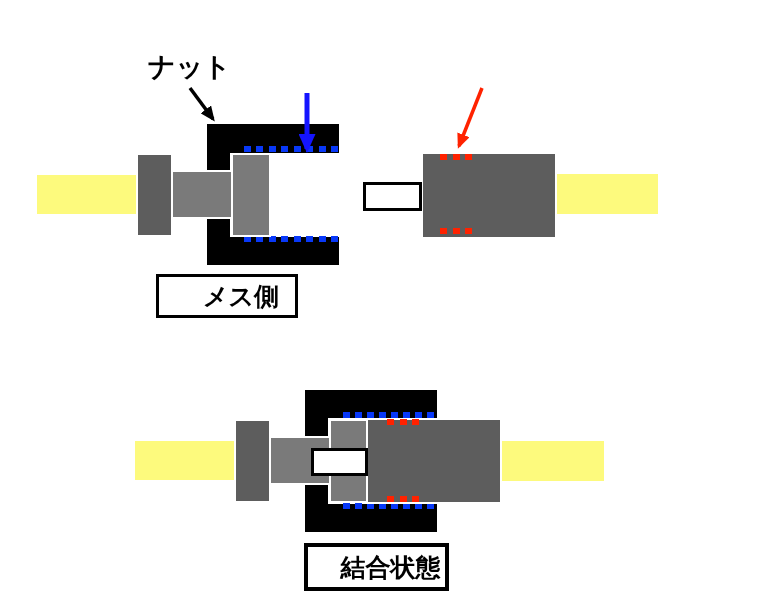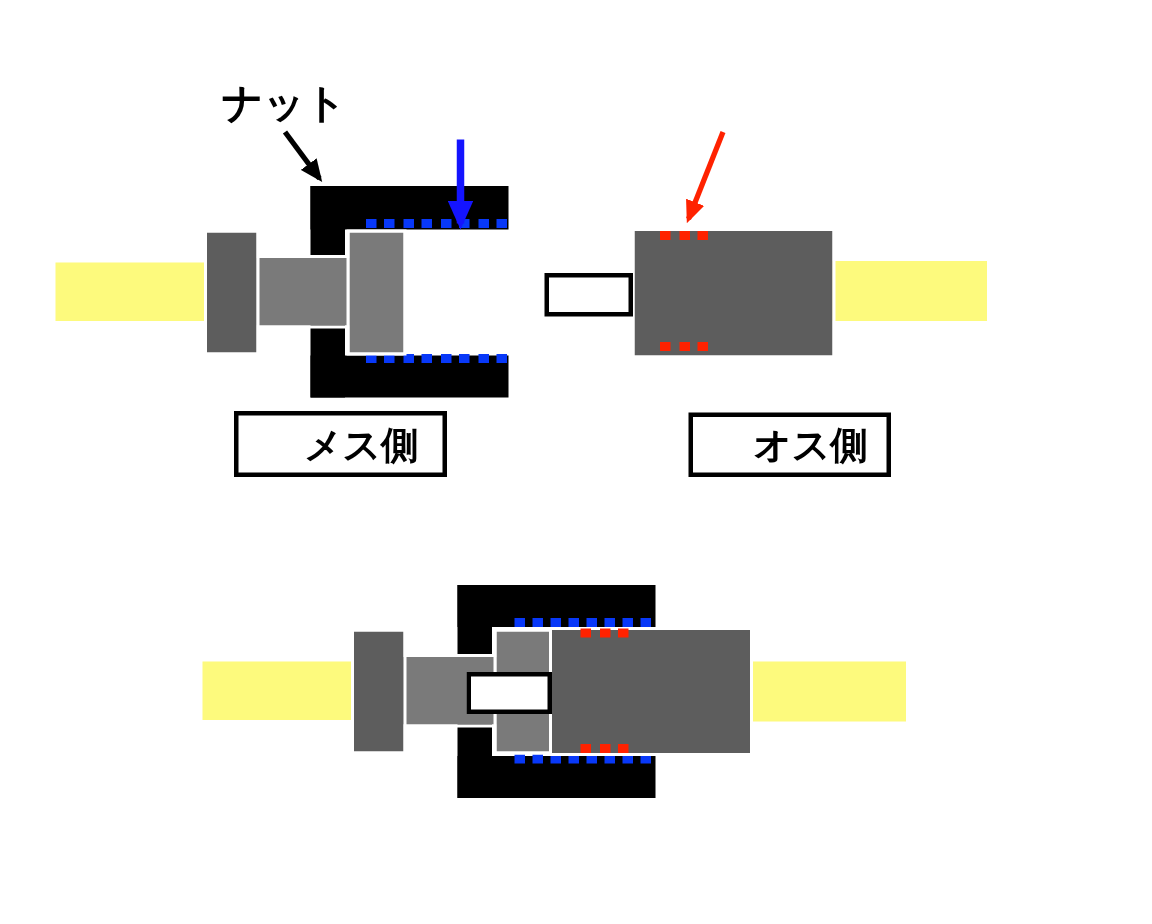--- a/index.html
+++ b/index.html
@@ -1,18 +1,18 @@
 <!DOCTYPE html>
 <html style="--background: #ffffff; --nut-black: #000000; --female-body-gray: #7a7a7a; --male-body-gray: #5d5d5d; --cable-yellow: #fdfa7d; --female-thread-blue: #0838f8; --male-thread-red: #ff2200; --nut-label-black: #000000; --female-thread-label-blue: #1414ff; --male-thread-label-red: #ff2200; --caption-border-black: #000000;"><head>
 <meta charset="utf-8">
 <style>
   html,body{margin:0;padding:0;background:#fff;}
   #canvas{
     position:relative;width:660px;height:616px;background:var(--background,#fff);
-    font-family:Liberation Sans, sans-serif;overflow:hidden;
+    font-family:Liberation Mono, monospace;overflow:hidden;
   }
   .abs{position:absolute;}
   
   .cable{background:var(--cable-yellow);z-index:1;}
   
   .nut{background:var(--nut-black);z-index:2;}
   
   .fgray{background:var(--female-body-gray);outline:2px solid #fff;z-index:4;}
   .mgray{background:var(--male-body-gray);outline:2px solid #fff;z-index:5;}
   
@@ -107,22 +107,22 @@
     <div class="abs dots red" style="left:440px;top:228px;width:32px;">
         <i></i>
         <i></i>
         <i></i>
       </div>
   </div>
 
   <div class="abs caption" style="left:156px;top:274px;width:142px;height:44px;">
     <span>メス側</span>
   </div>
-  <div class="abs caption" style="left:459px;top:275px;width:135px;height:43px;">
-    <span>オス側</span>
+  <div class="abs caption thick" style="left:304px;top:543px;width:145px;height:48px;">
+    <span>結合状態</span>
   </div>
 
   <div>
     <div class="abs cable" style="left:135px;top:441px;width:102px;height:39px;"></div>
     <div class="abs cable" style="left:500px;top:441px;width:104px;height:40px;"></div>
     <div class="abs nut" style="left:305px;top:390px;width:132px;height:28px;"></div>
     <div class="abs nut" style="left:305px;top:390px;width:23px;height:142px;"></div>
     <div class="abs nut" style="left:305px;top:504px;width:132px;height:28px;"></div>
     <div class="abs dots" style="left:343px;top:412px;width:91px;">
         <i></i>

